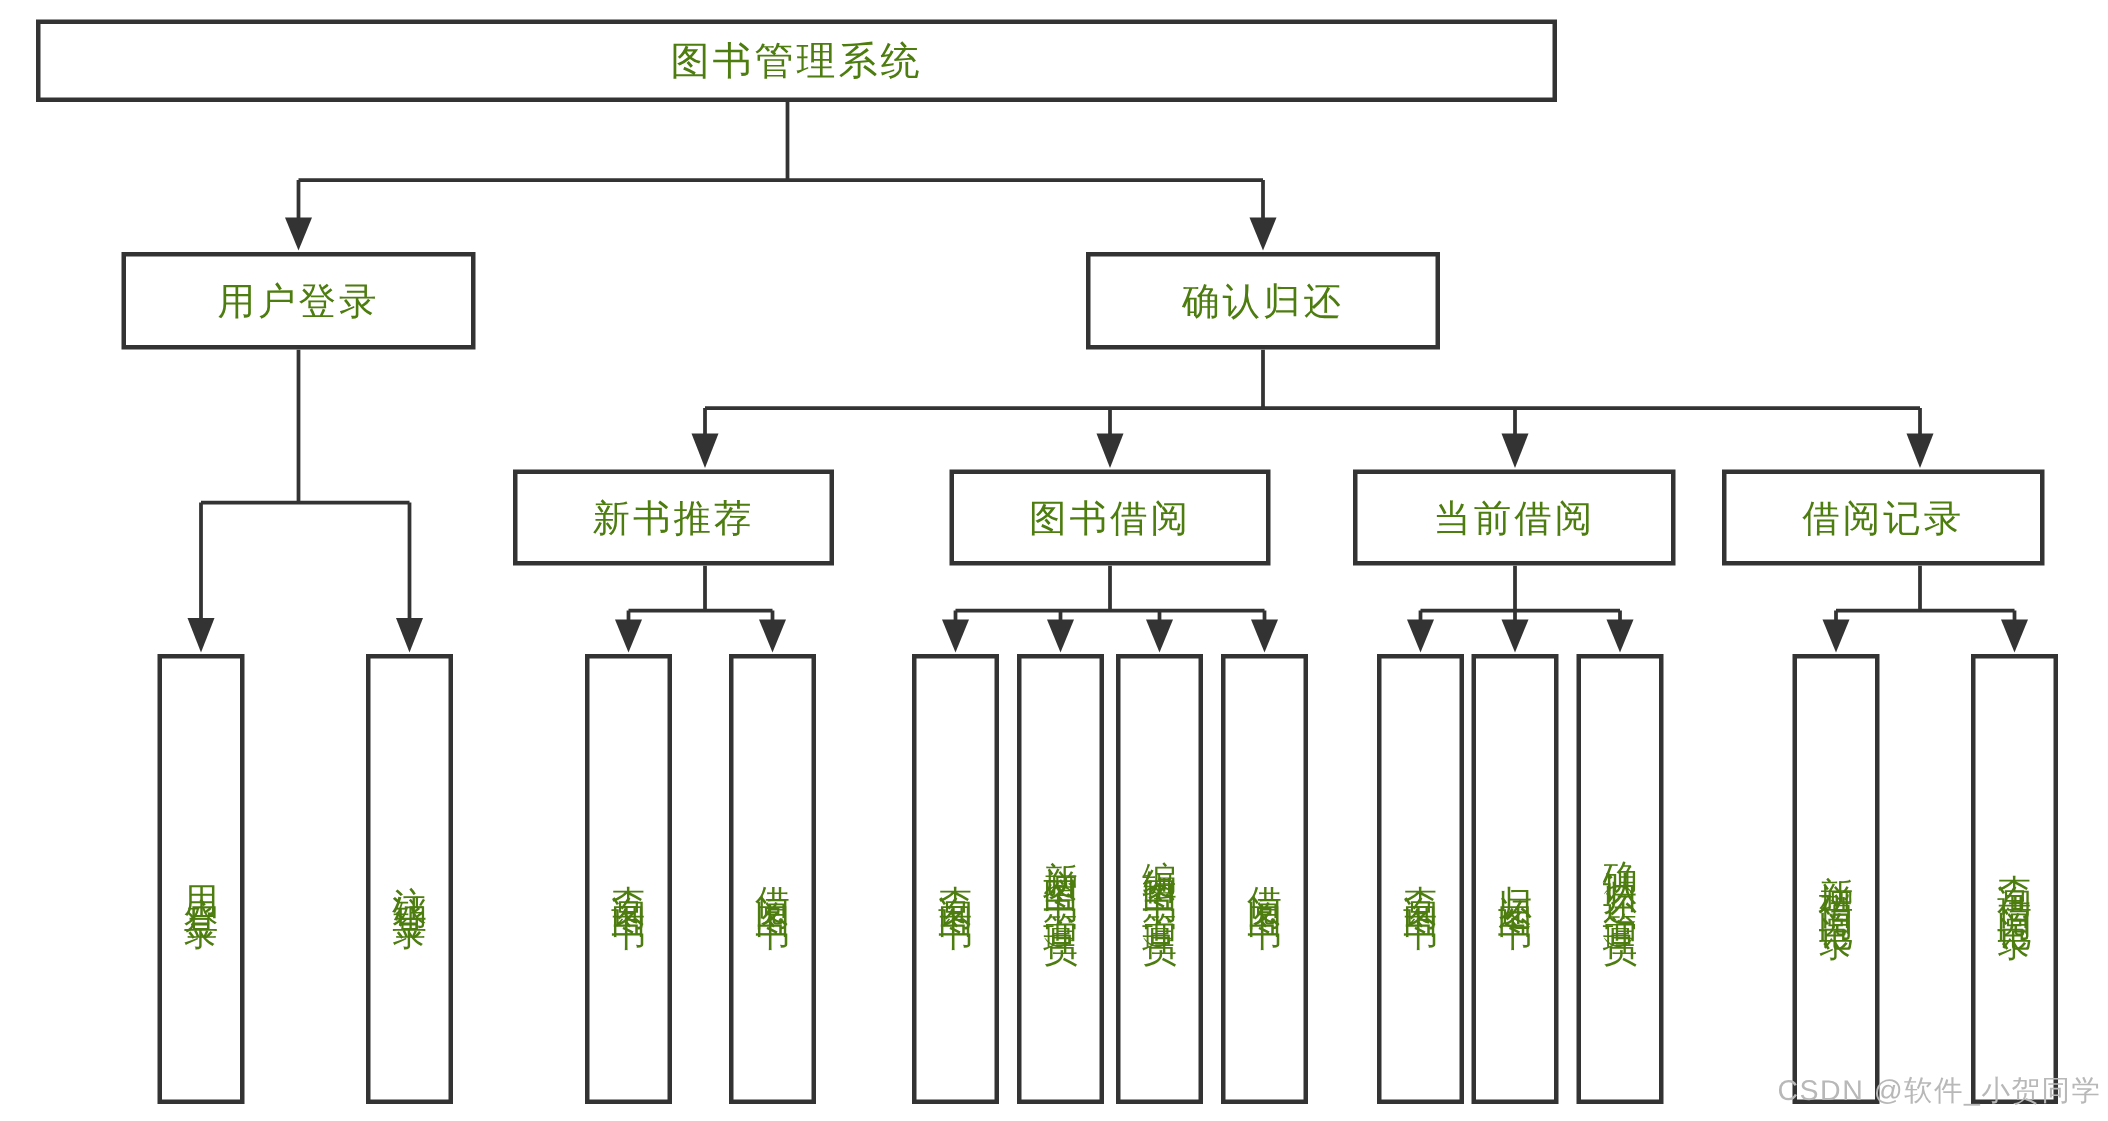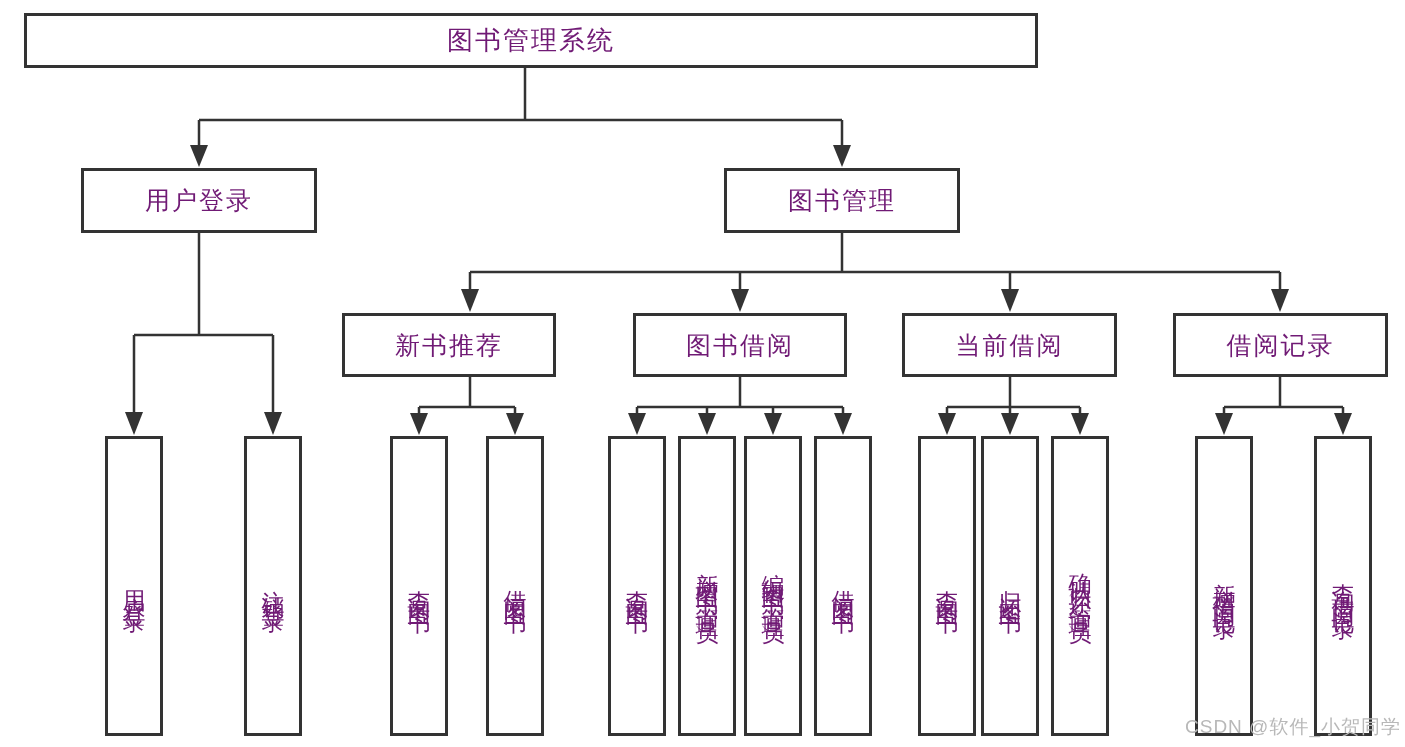--- a/index.html
+++ b/index.html
@@ -2,21 +2,21 @@
 <html><head>
 <meta charset="utf-8">
 <style>
   html,body{margin:0;padding:0;background:#ffffff;}
   body{width:1405px;height:747px;position:relative;overflow:hidden;
        font-family:"Liberation Sans","DejaVu Sans",sans-serif;}
   .canvas{position:absolute;left:0;top:0;width:1405px;height:747px;}
   svg.connectors{position:absolute;left:0;top:0;z-index:0;}
   .box{position:absolute;background:#ffffff;border:3px solid #333333;
        box-sizing:border-box;display:flex;align-items:center;justify-content:center;
-       z-index:1;color:#701a75;}
+       z-index:1;color:#4d7c0f;}
   .hlabel{font-size:25px;letter-spacing:2px;white-space:nowrap;}
   .root .hlabel{font-size:26px;}
   .vbox .vlabel{writing-mode:vertical-rl;font-size:23px;letter-spacing:7px;
                 line-height:1;white-space:nowrap;}
   .watermark{position:absolute;left:1185px;top:714px;z-index:3;
              font-size:19px;color:#b8b8b8;letter-spacing:1px;white-space:nowrap;}
 </style>
 </head>
 <body>
 
@@ -63,33 +63,33 @@
   </svg>
 
   <div class="box root" style="left:24px;top:13px;width:1014px;height:55px">
     <span class="hlabel">图书管理系统</span>
   </div>
 
   <div class="box" style="left:81px;top:168px;width:236px;height:65px">
     <span class="hlabel">用户登录</span>
   </div>
   <div class="box" style="left:724px;top:168px;width:236px;height:65px">
-    <span class="hlabel">图书管理</span>
+    <span class="hlabel">确认归还</span>
   </div>
 
   <div class="box" style="left:342px;top:313px;width:214px;height:64px">
     <span class="hlabel">新书推荐</span>
   </div>
   <div class="box" style="left:902px;top:313px;width:215px;height:64px">
     <span class="hlabel">当前借阅</span>
   </div>
   <div class="box" style="left:633px;top:313px;width:214px;height:64px">
     <span class="hlabel">图书借阅</span>
   </div>
-  <div class="box" style="left:1173px;top:313px;width:215px;height:64px">
+  <div class="box" style="left:1148px;top:313px;width:215px;height:64px">
     <span class="hlabel">借阅记录</span>
   </div>
 
   <div class="box vbox" style="left:105px;top:436px;width:58px;height:300px">
     <span class="vlabel">用户登录</span>
   </div>
   <div class="box vbox" style="left:244px;top:436px;width:58px;height:300px">
     <span class="vlabel">注销登录</span>
   </div>
 

